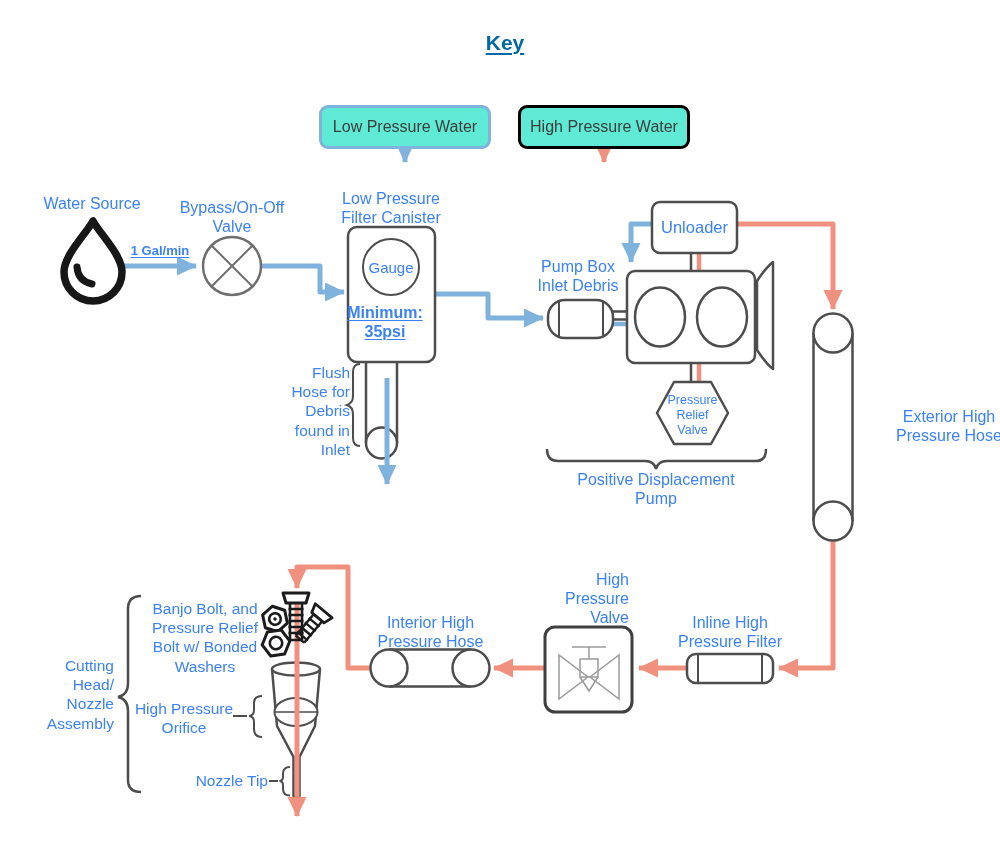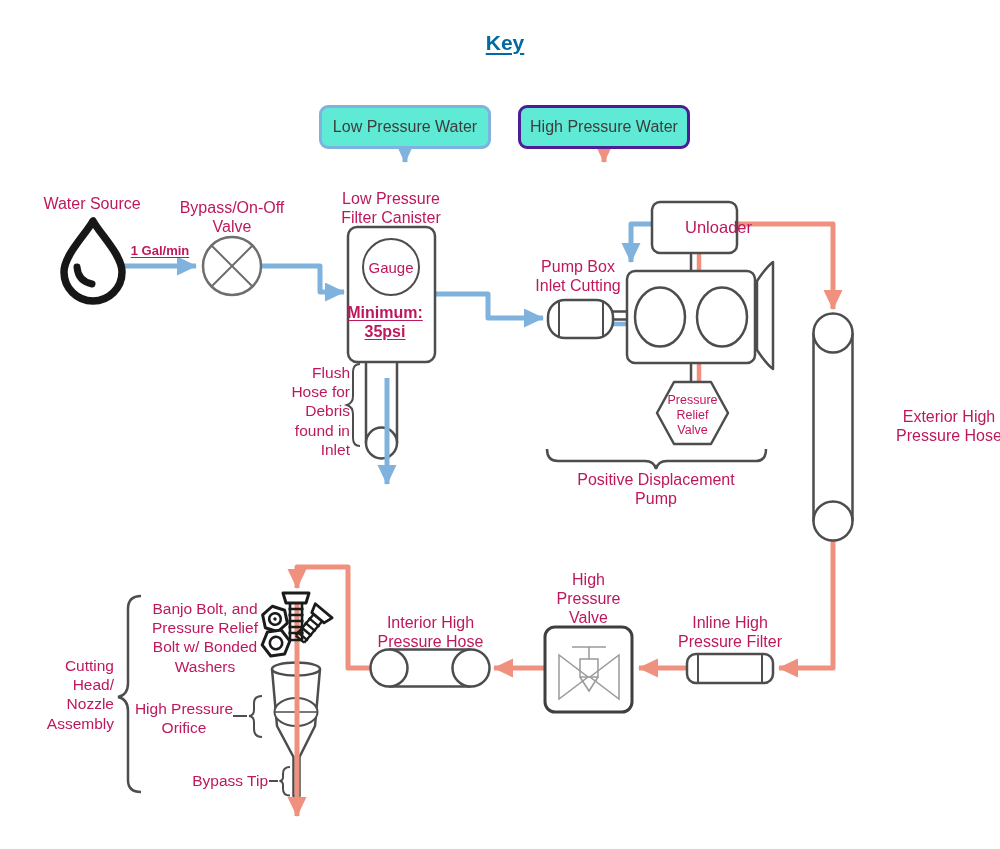--- a/index.html
+++ b/index.html
@@ -3,38 +3,38 @@
 <meta charset="utf-8">
 <style>
   html,body { margin:0; padding:0; background:#fff; }
   #stage {
     position:relative; width:1000px; height:849px; background:#ffffff;
     font-family:"Liberation Sans", sans-serif; color:#3d3d3d; overflow:hidden;
   }
   #stage svg { position:absolute; left:0; top:0; }
   .lbl {
     position:absolute; font-size:16px; line-height:1.18; text-align:center;
-    white-space:pre-line; color:#be185d;
+    white-space:pre-line; color:#3b82f6;
   }
   .sm { font-size:15.5px; line-height:1.24;text-align:center; }
   .right { text-align:right; }
   .boldu { font-weight:bold; text-decoration:underline; text-underline-offset:2px; }
   .key-title {
     position:absolute; left:460px; top:31px; width:90px; text-align:center;
     font-size:21px; font-weight:bold; text-decoration:underline; text-underline-offset:3px;
     color:#0369a1;
   }
   .key-box {
     position:absolute; top:70px; width:172px; height:44px; border-radius:9px;
     display:flex; align-items:center; justify-content:center; font-size:16px;
     background:#5eead4; box-sizing:border-box;margin-top:35px;
   }
   .key-low  { left:319px; border:3px solid #7fb2dc; }
-  .key-high { left:518px; border:3px solid #4c1d95; }
-  .node-text { position:absolute; display:flex; align-items:center; justify-content:center;padding-left:24px; }
+  .key-high { left:518px; border:3px solid #000000; }
+  .node-text { position:absolute; display:flex; align-items:center; justify-content:center; }
 </style>
 </head>
 <body>
 
 <div id="stage">
 
   <svg width="1000" height="849" viewBox="0 0 1000 849">
     <defs>
       <marker id="ab" markerUnits="strokeWidth" markerWidth="4.4" markerHeight="4" refX="3.8" refY="1.9" orient="auto">
         <path d="M 0 0 L 4 1.9 L 0 3.8 Z" fill="#7fb2dc"></path>
@@ -234,41 +234,41 @@
 Filter Canister</div>
   <div class="lbl" style="left:361px; top:259px; width:60px; font-size:15px;">Gauge</div>
   <div class="lbl boldu" style="left:347px; top:304px; width:76px;">Minimum:
 35psi</div>
   <div class="lbl sm right" style="left:268px; top:363px; width:82px;">Flush
 Hose for
 Debris
 found in
 Inlet</div>
   <div class="lbl" style="left:527px; top:258px; width:102px;">Pump Box
-Inlet Cutting</div>
+Inlet Debris</div>
   <div class="lbl node-text" style="left:652px; top:202px; width:85px; height:51px; font-size:16.5px;">Unloader</div>
   <div class="lbl" style="left:656px; top:393px; width:73px; font-size:12.5px; line-height:1.18;">Pressure
 Relief
 Valve</div>
   <div class="lbl" style="left:565px; top:471px; width:182px;">Positive Displacement
 Pump</div>
   <div class="lbl" style="left:856px; top:408px; width:112px;margin-left:37px;">Exterior High
 Pressure Hose</div>
   <div class="lbl" style="left:671px; top:614px; width:118px;">Inline High
 Pressure Filter</div>
-  <div class="lbl" style="left:548px; top:571px; width:81px;">High
+  <div class="lbl" style="left:548px; top:571px; width:81px;text-align:right;">High
 Pressure
 Valve</div>
   <div class="lbl" style="left:373px; top:614px; width:115px;">Interior High
 Pressure Hose</div>
   <div class="lbl sm" style="left:145px; top:599px; width:120px;">Banjo Bolt, and
 Pressure Relief
 Bolt w/ Bonded
 Washers</div>
   <div class="lbl sm" style="left:128px; top:699px; width:112px;">High Pressure
 Orifice</div>
-  <div class="lbl sm right" style="left:184px; top:771px; width:84px;">Bypass Tip</div>
+  <div class="lbl sm right" style="left:184px; top:771px; width:84px;">Nozzle Tip</div>
   <div class="lbl sm right" style="left:34px; top:656px; width:80px;">Cutting
 Head/
 Nozzle
 Assembly</div>
 
 </div>
 
 </body></html>

